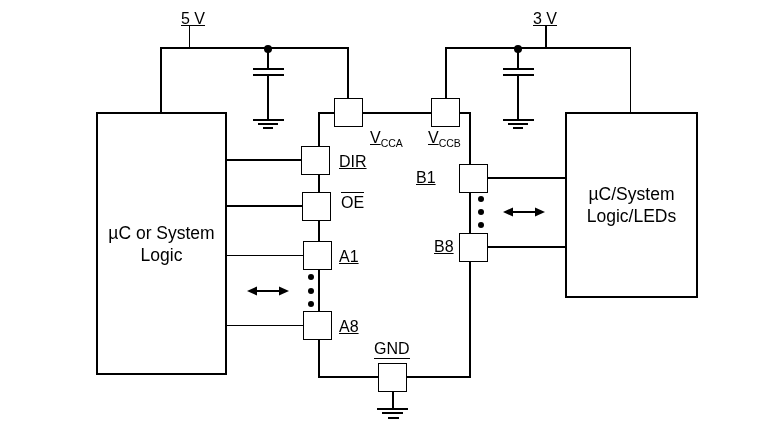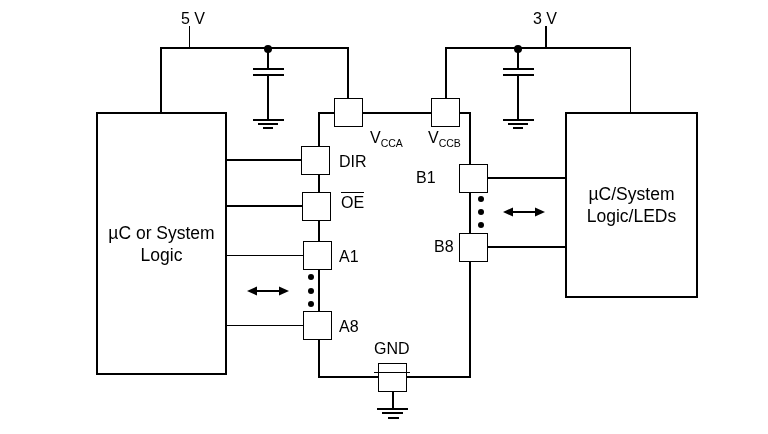--- a/index.html
+++ b/index.html
@@ -11,24 +11,24 @@
   
   .w{position:absolute;background:var(--line,#000);}
   
   .box{position:absolute;border:2.7px solid var(--line,#000);background:#fff;
        box-sizing:border-box;display:flex;align-items:center;justify-content:center;}
   .box-label{font-size:17.5px;line-height:22px;text-align:center;letter-spacing:0;}
   
   .pin{position:absolute;width:29px;height:29px;box-sizing:border-box;
        border:1.6px solid var(--line,#000);background:#fff;z-index:2;}
   
-  .lbl{position:absolute;font-size:16px;line-height:17px;white-space:nowrap;z-index:3;}
+  .lbl{position:absolute;font-size:16px;line-height:17px;white-space:nowrap;z-index:3;text-decoration:underline;}
   .lbl sub{font-size:10.5px;line-height:10px;}
   .overline{display:inline-block;border-top:1.6px solid var(--line,#000);padding-top:1px;}
-  .underline{display:inline-block;border-bottom:1.6px solid var(--line,#000);padding-bottom:15px;}
+  .underline{display:inline-block;border-bottom:1.6px solid var(--line,#000);padding-bottom:1px;}
   
   .jdot{position:absolute;width:8px;height:8px;border-radius:50%;background:var(--line,#000);z-index:2;}
   .edot{position:absolute;width:6px;height:6px;border-radius:50%;background:var(--line,#000);z-index:3;}
   .arrow{position:absolute;z-index:3;}
   .ic{position:absolute;border:2.7px solid var(--line,#000);background:#fff;box-sizing:border-box;z-index:1;}
 </style>
 </head>
 <body>
 
 <div id="diagram" style="--bg: #ffffff; --line: #000000;">

